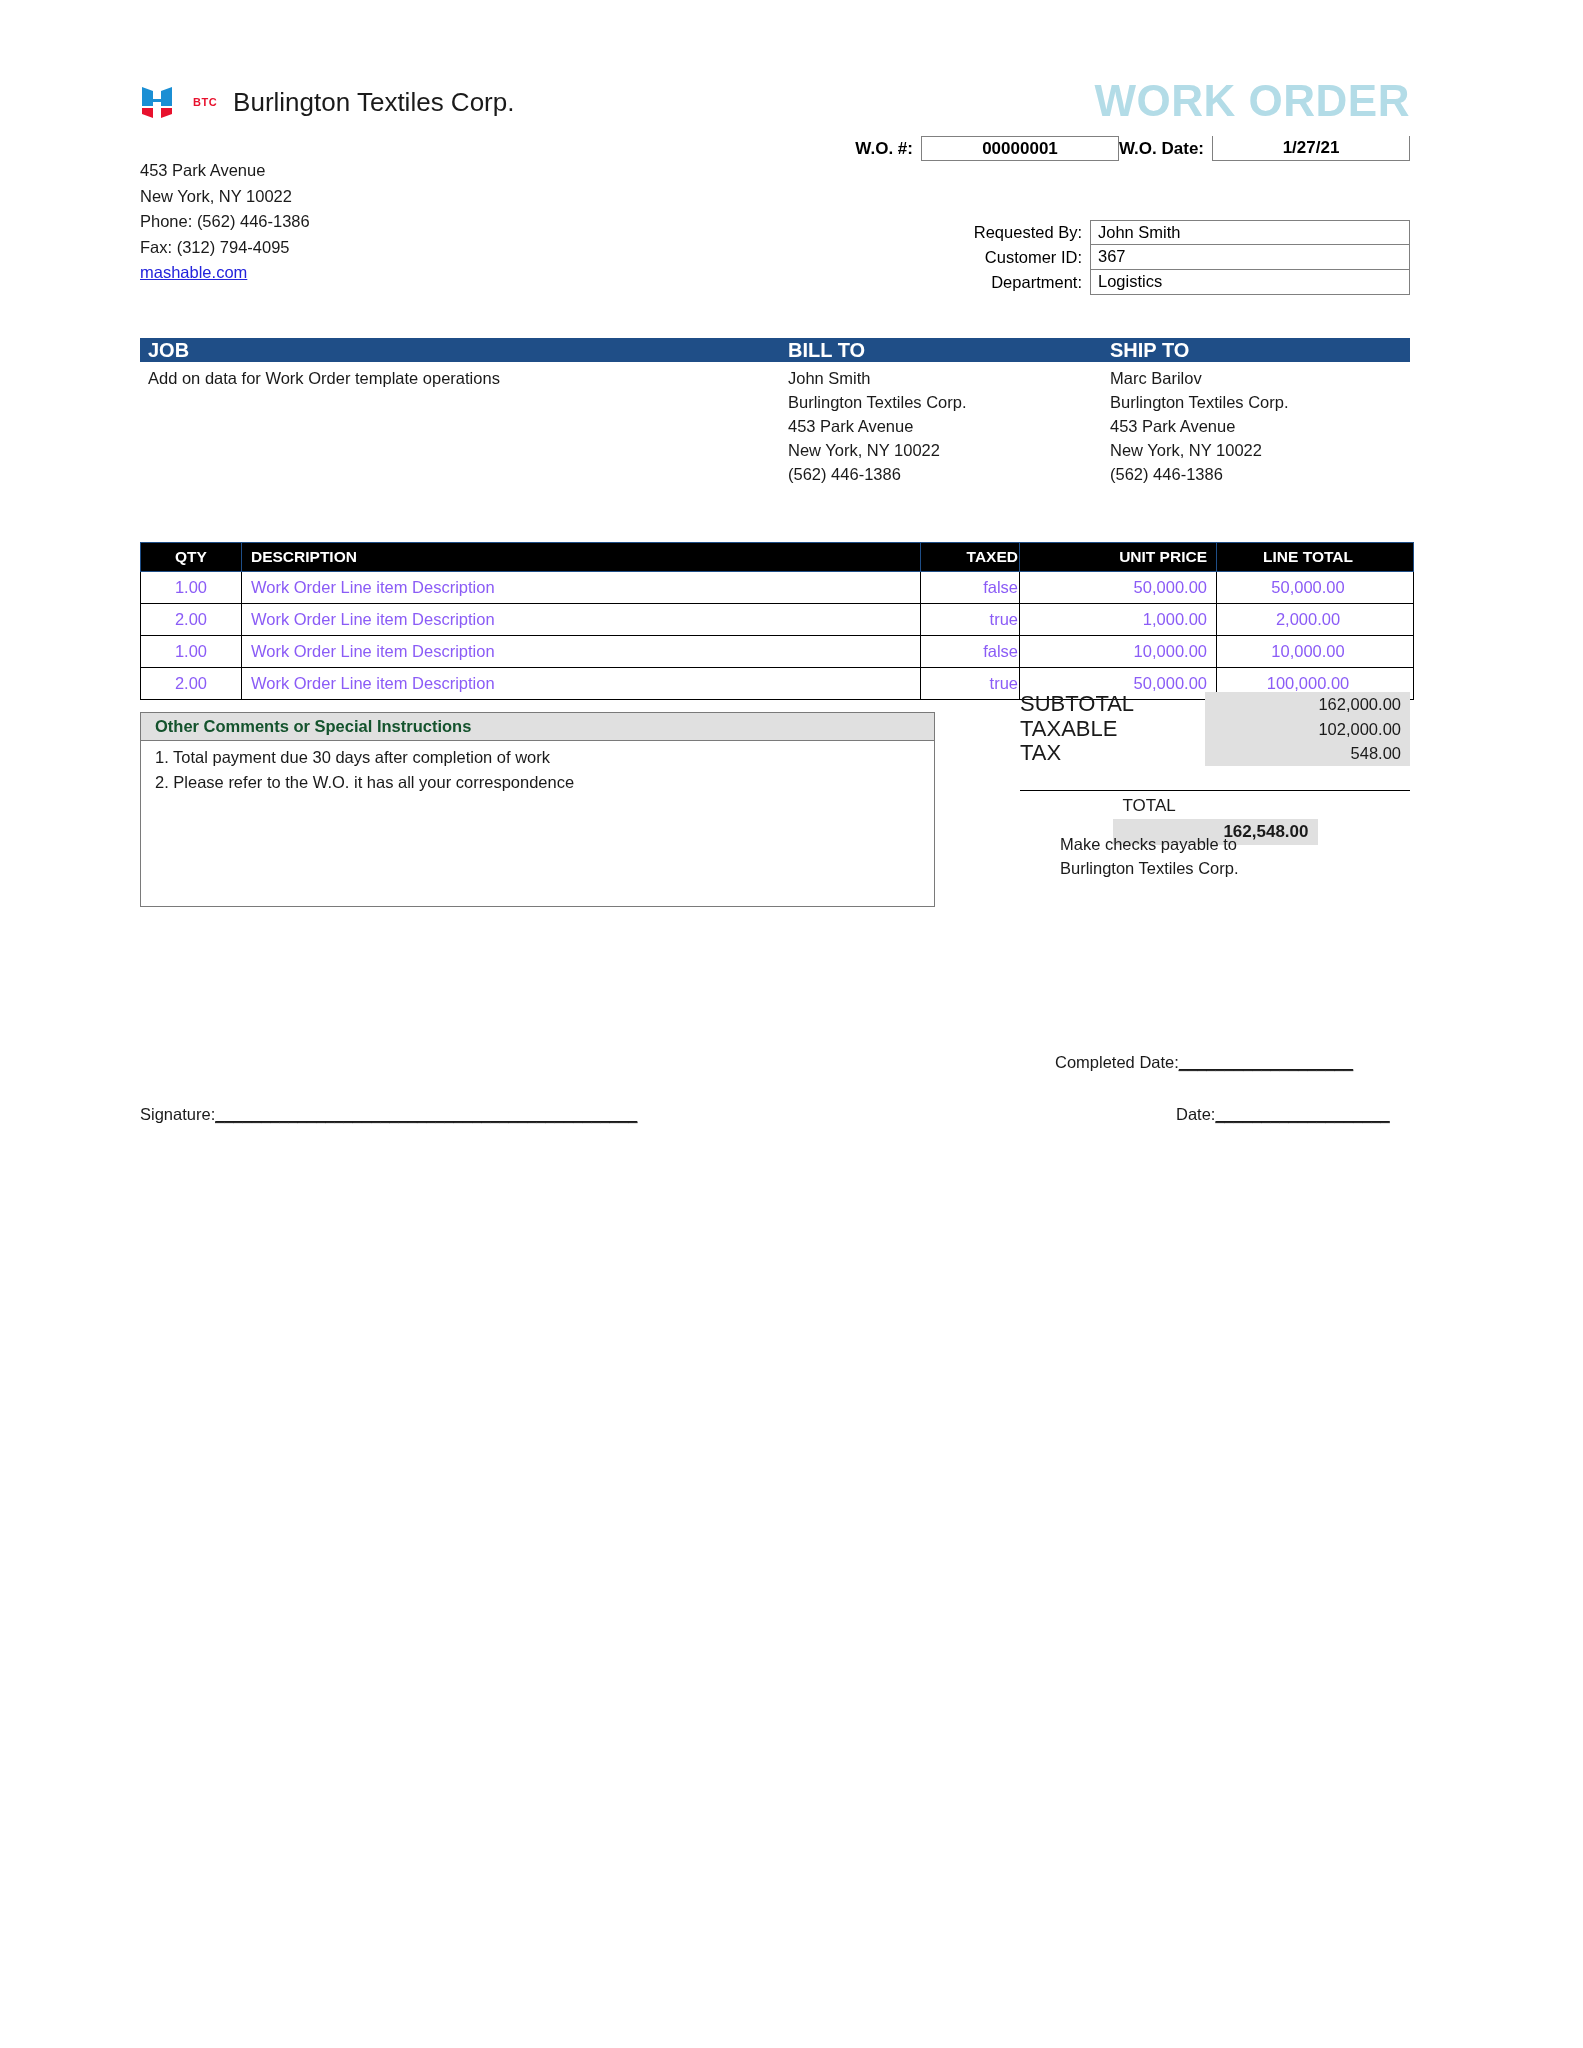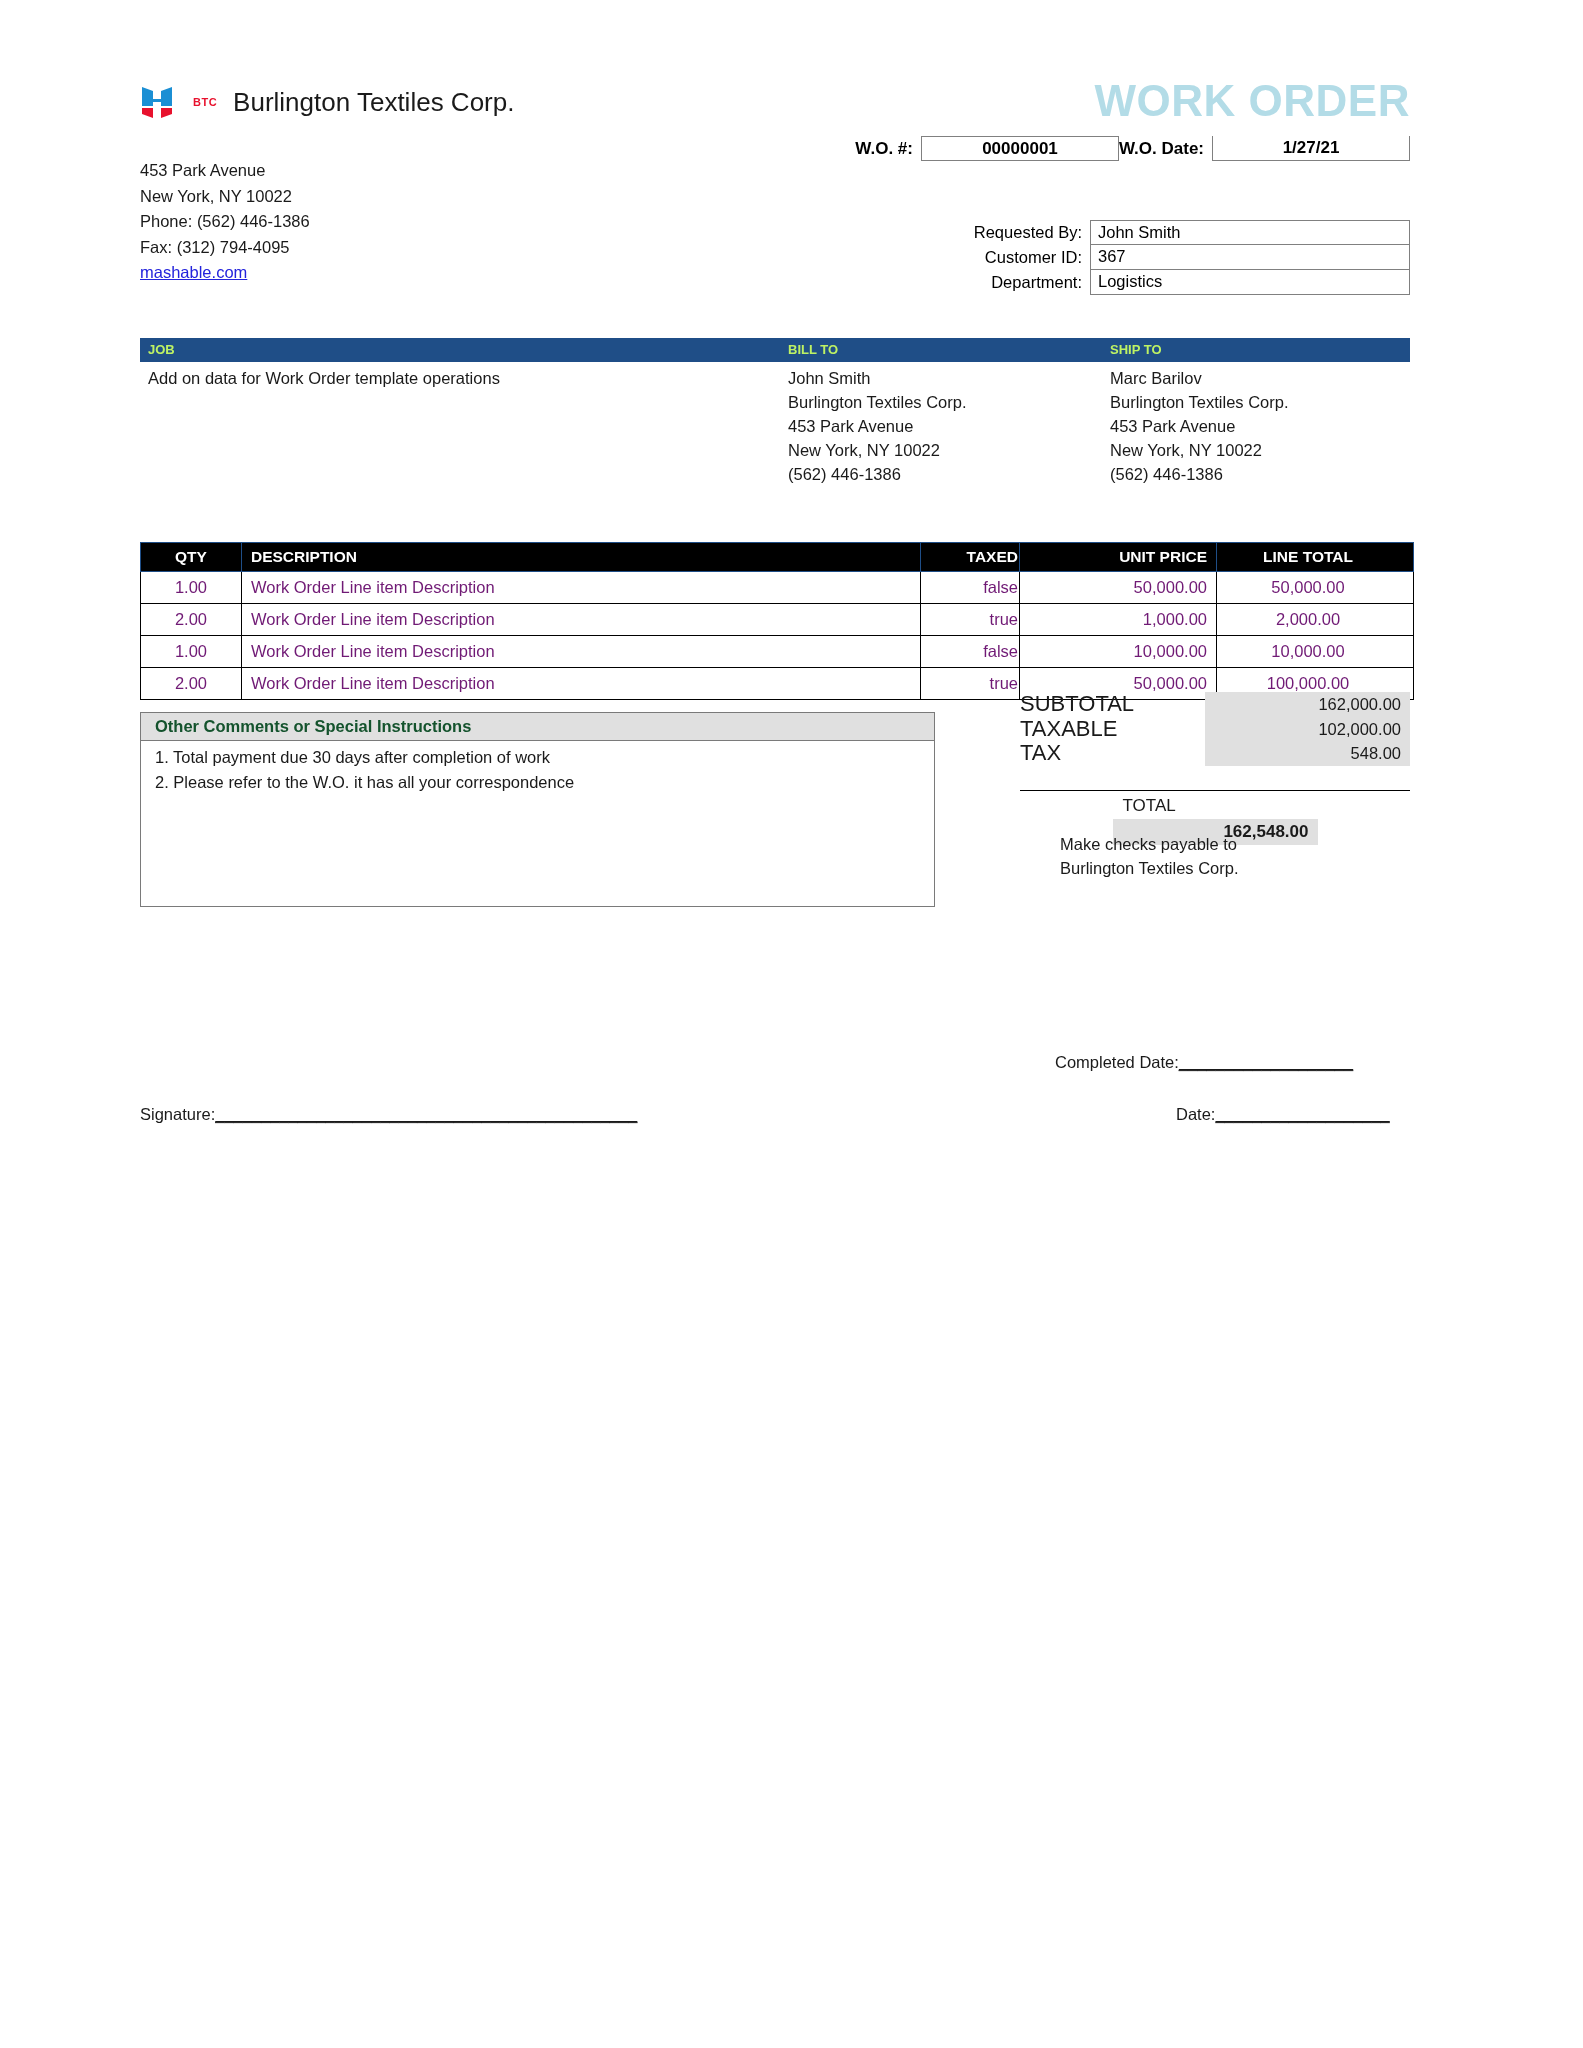--- a/index.html
+++ b/index.html
@@ -148,22 +148,22 @@
     left: 140px;
     top: 338px;
     width: 1270px;
   }
   .jbs-head {
     display: flex;
     background: #1f4e87;
     height: 24px;
   }
   .jbs-head > div {
-    color: #bef264;
-    font-size: 13px;
+    color: #ffffff;
+    font-size: 20px;
     font-weight: bold;
     line-height: 24px;
     padding-left: 8px;
     box-sizing: border-box;
   }
   .col-job  { width: 640px; }
   .col-bill { width: 322px; }
   .col-ship { width: 308px; }
 
   .jbs-body {
@@ -193,21 +193,21 @@
     font-size: 15.5px;
     font-weight: bold;
     height: 26px;
     border: 1px solid #1f4e87;
     margin-left: 44px;
   }
   .items td {
     font-size: 16.5px;
     height: 29px;
     border: 1px solid #000000;
-    color: #701a75;
+    color: #8b5cf6;
   }
   .c-qty   { width: 98px;  text-align: center; }
   .c-desc  { width: 668px; text-align: left; padding-left: 9px; }
   .c-taxed { width: 96px;  text-align: right; }
   .c-unit  { width: 186px; text-align: right; padding-right: 9px; }
   .c-line  { width: 180px; text-align: center; padding-right: 15px; }
 
   
   .comments {
     position: absolute;

